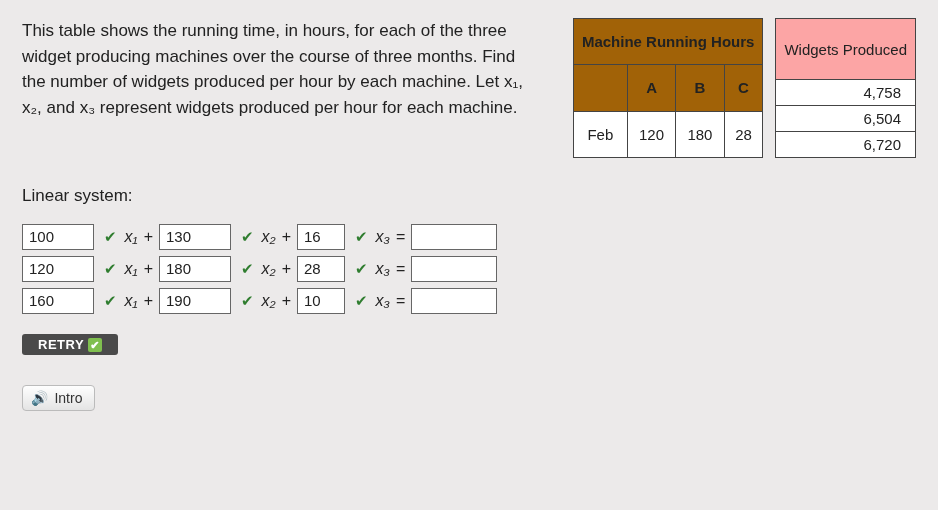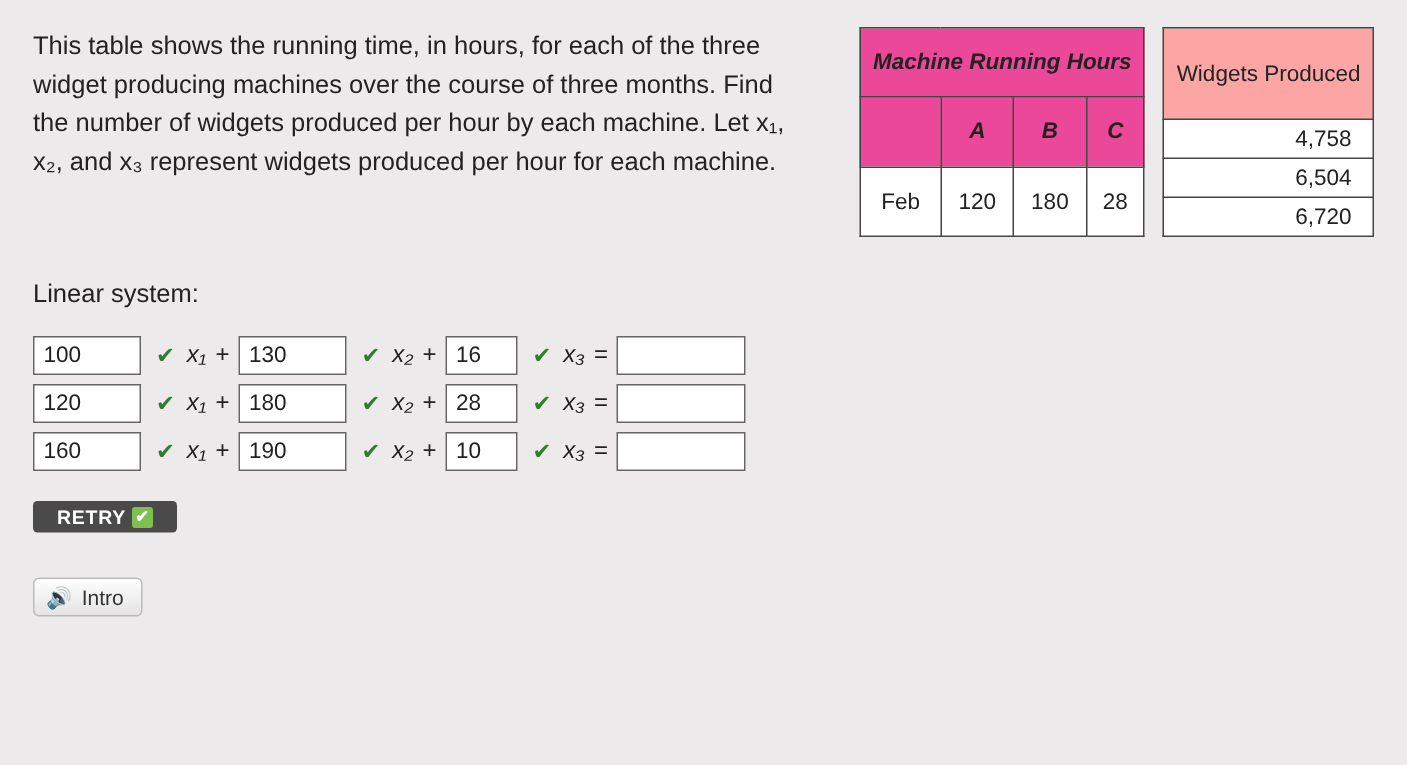--- a/index.html
+++ b/index.html
@@ -32,23 +32,22 @@
   }
   table.main th, table.main td,
   table.widgets th, table.widgets td {
     border: 1px solid #444;
     padding: 4px 8px;
     text-align: center;
     font-size: 15px;
     background: #fff;
   }
   table.main th {
-    background: #ec4899;
+    background: #a16207;
     font-weight: bold;
-    font-style: italic;
   }
   table.widgets th {
     background: #fca5a5;
     font-weight: normal;
   }
   table.main td.month {
     text-align: center;
     padding-left: 10px;
     padding-right: 10px;
   }

